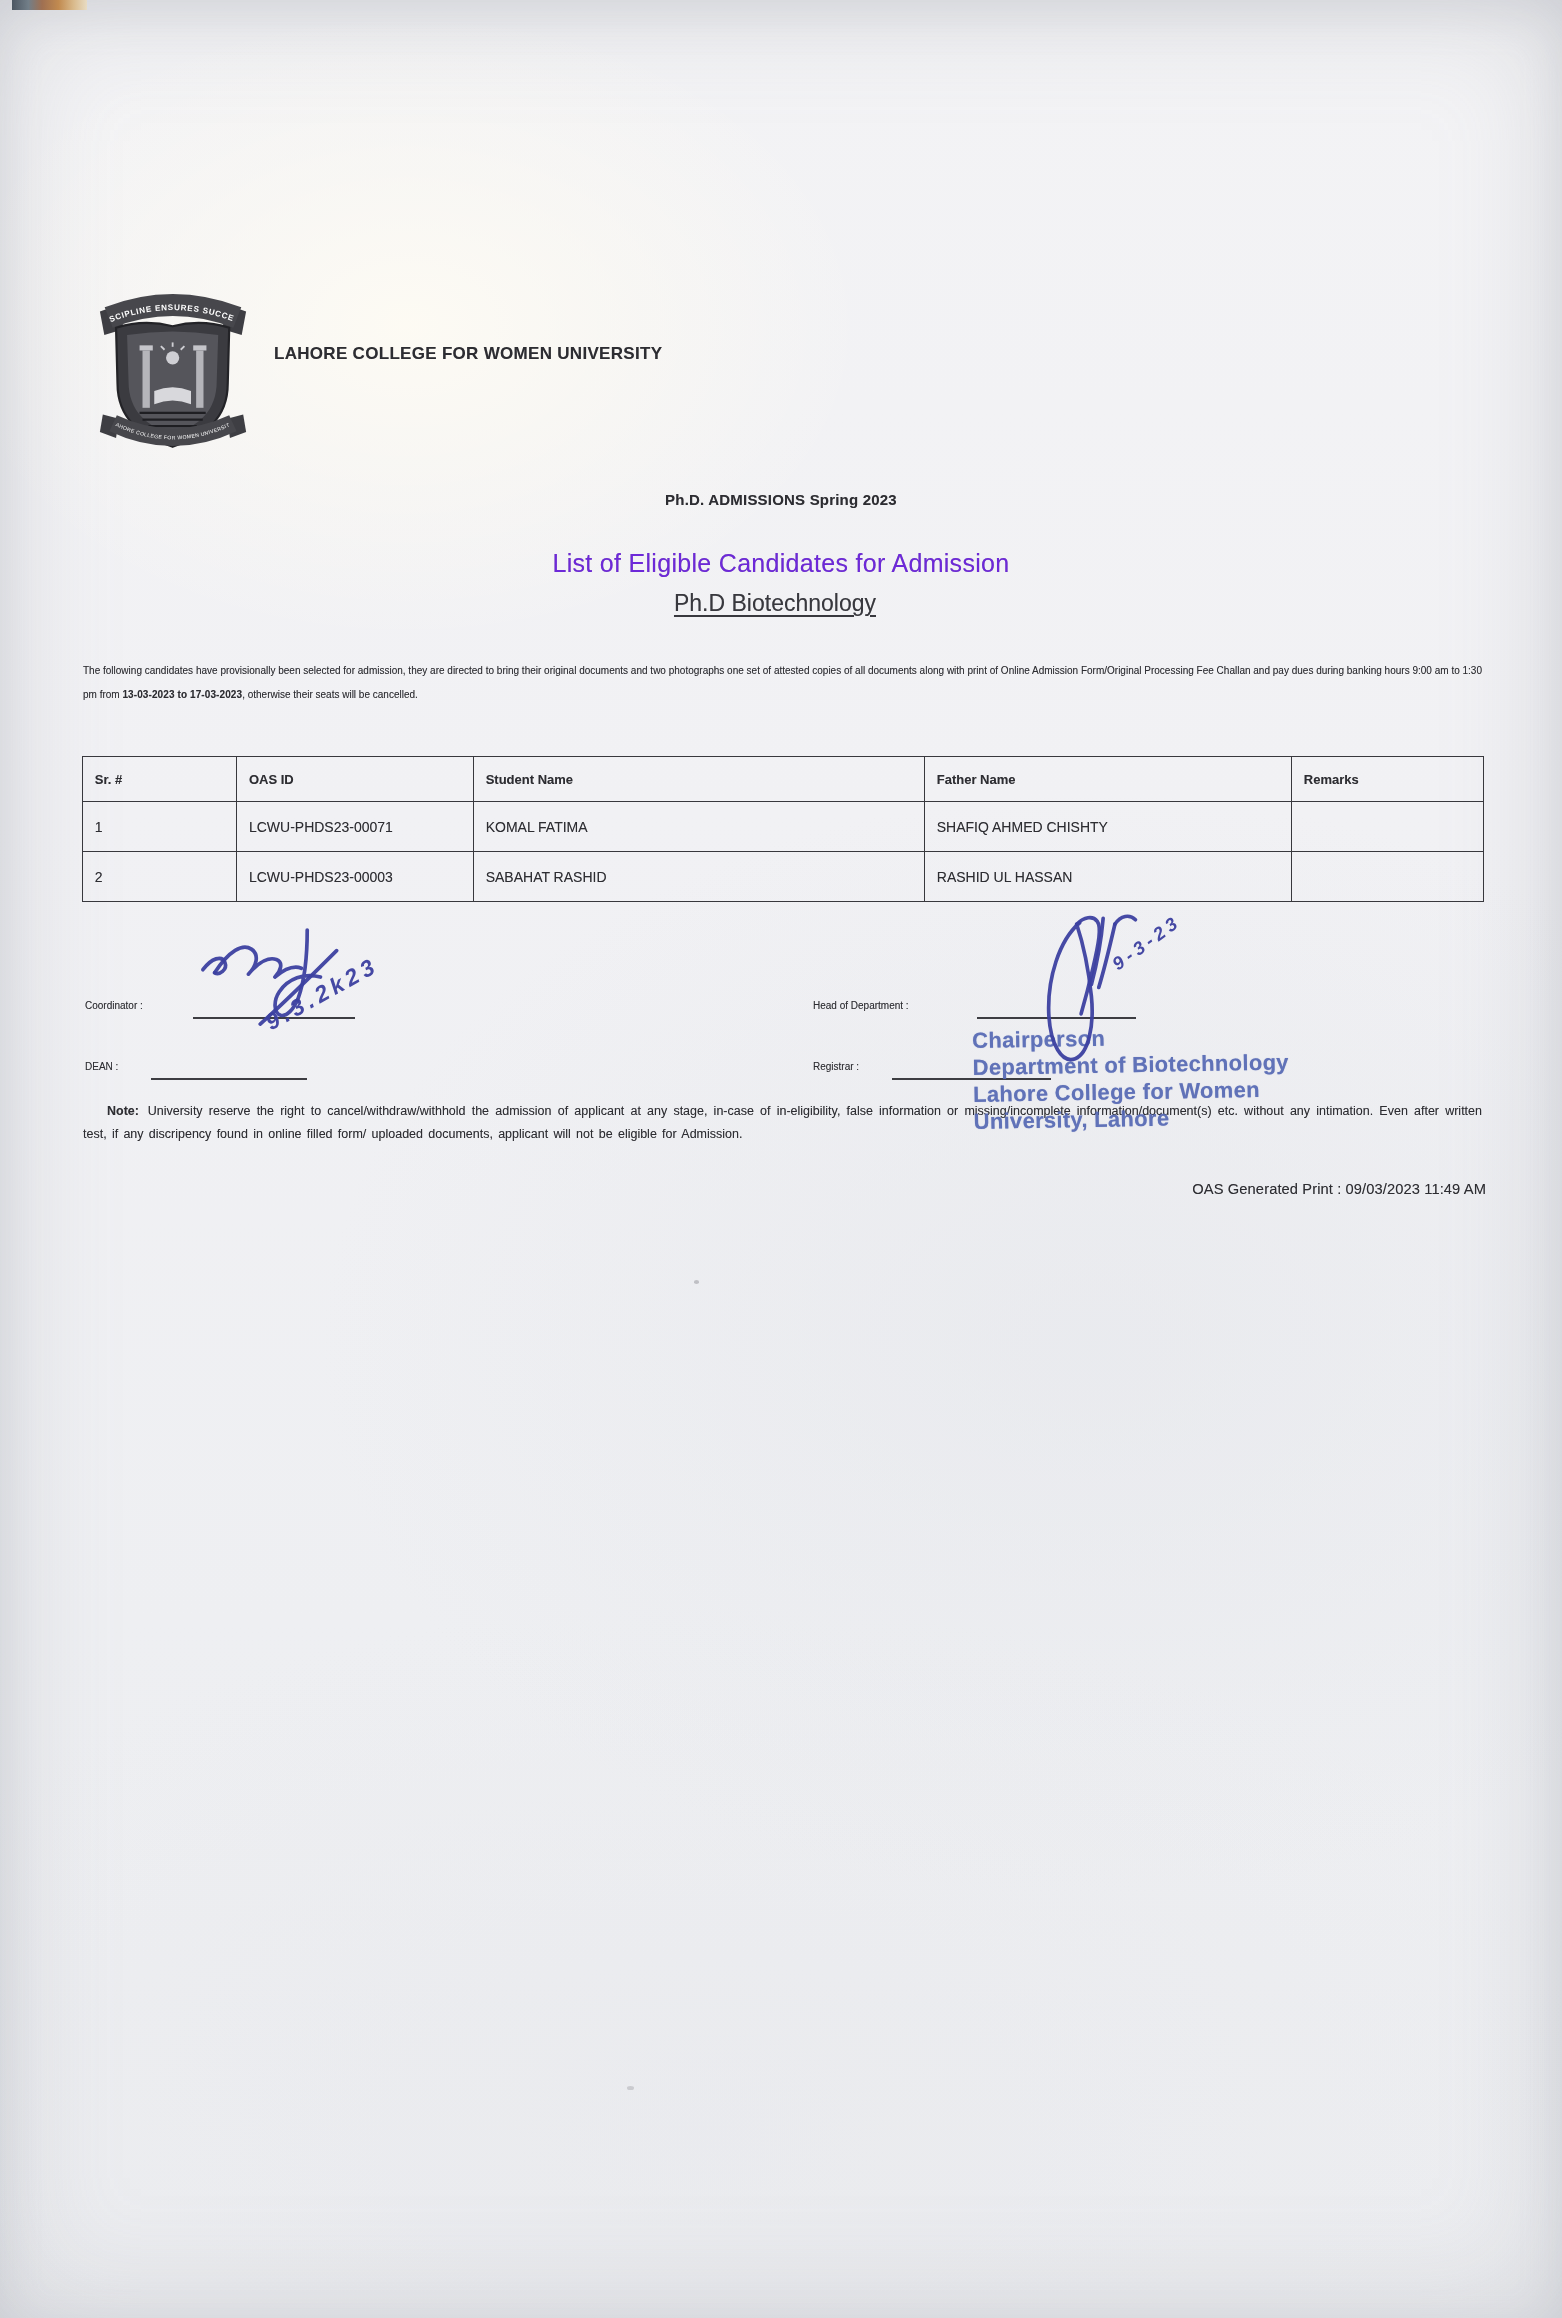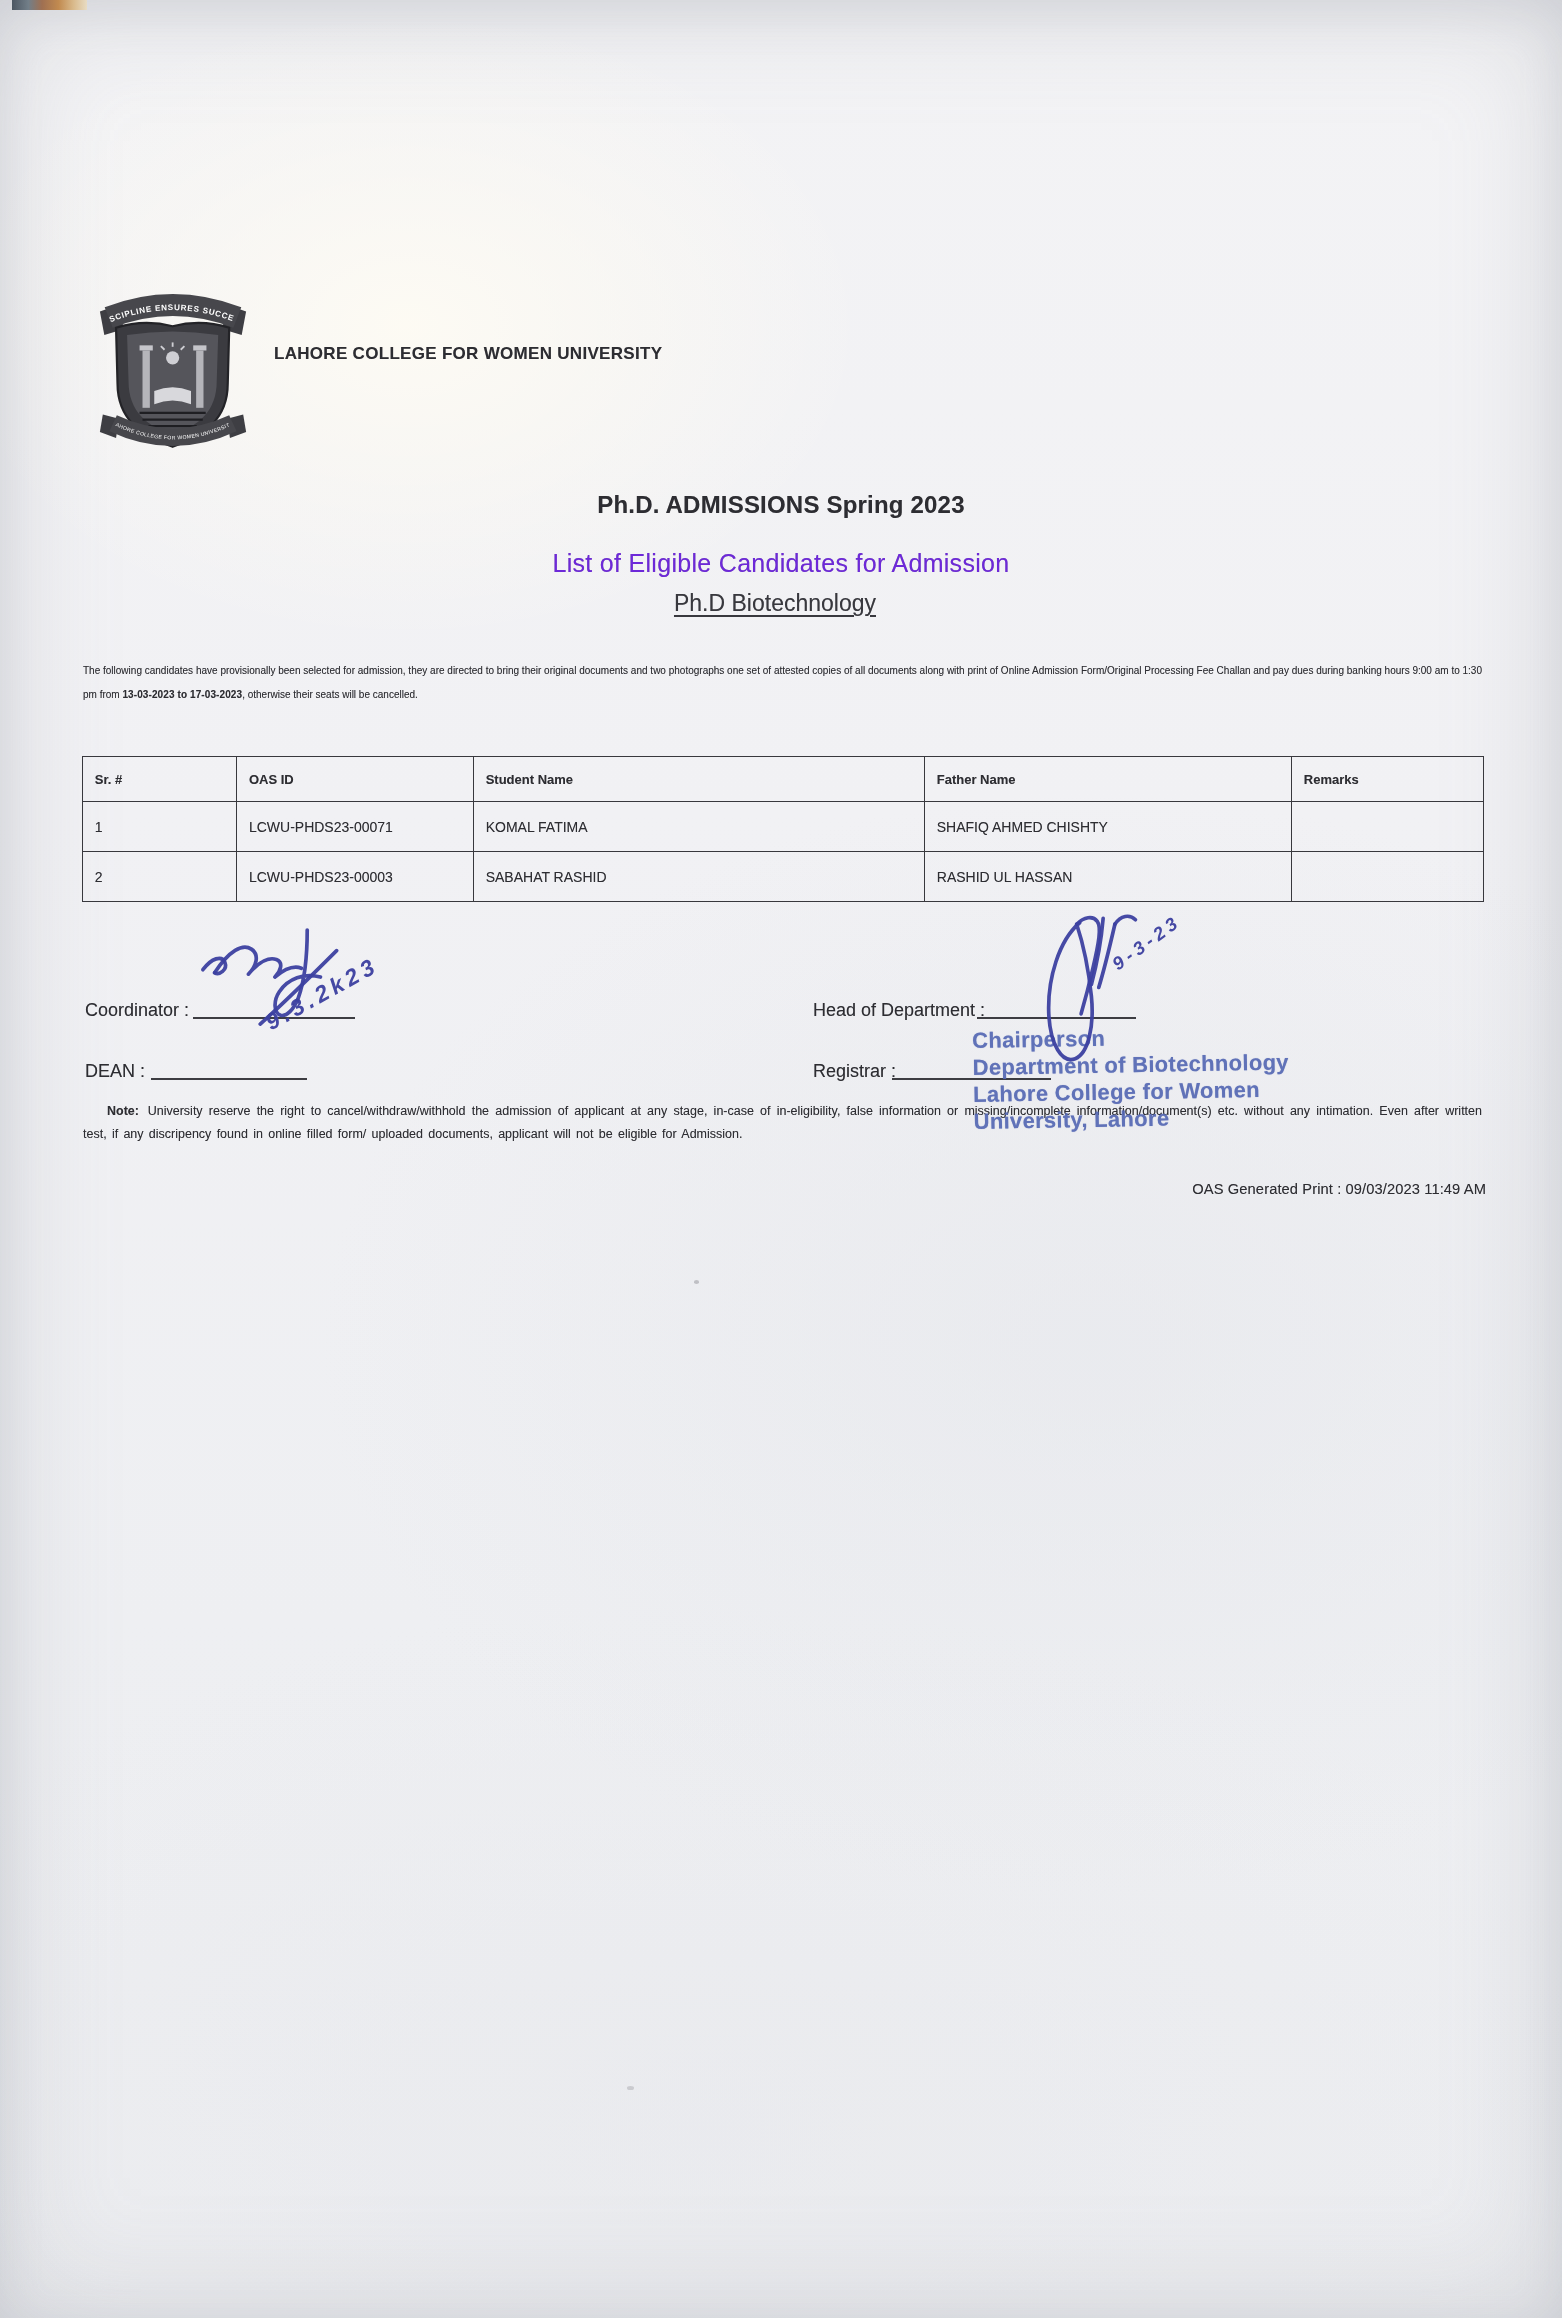--- a/index.html
+++ b/index.html
@@ -24,42 +24,42 @@
       radial-gradient(ellipse 1177px 662px at 45% 92%, rgba(231,232,236,.5), rgba(231,232,236,0) 80%),
       linear-gradient(180deg,#f3f3f5 0%,#f1f1f4 35%,#eeeff2 70%,#ecedf0 100%);
     box-shadow:inset 0 0 118px rgba(140,145,155,.28), inset 0 13.2px 44px rgba(150,155,165,.18);
   }
   .doc-text{color:#2d2d32;text-shadow:0 0 0.4px rgba(45,45,50,.35);}
   .logo{position:absolute;left:94px;top:282px;width:158px;height:173px;}
   .uni-title{
     position:absolute;left:274px;top:344px;
     font-size:17px;font-weight:bold;letter-spacing:0.3px;
   }
-  .h1{position:absolute;left:0;right:0;top:491px;text-align:center;font-size:24px;font-weight:bold;letter-spacing:0.2px;}
+  .h1{position:absolute;left:0;right:0;top:491px;text-align:center;font-size:15px;font-weight:bold;letter-spacing:0.2px;}
   .h2{position:absolute;left:0;right:0;top:549px;text-align:center;font-size:25px;font-weight:400;color:#6d28d9;letter-spacing:0.3px;}
   .h3{position:absolute;left:0;right:12px;top:590px;text-align:center;font-size:23px;font-weight:400;color:#38383e;}
   .h3 span{text-decoration:underline;text-underline-offset:4.4px;text-decoration-thickness:1.5px;}
   .intro{
     position:absolute;left:83px;width:1399px;top:659px;
     font-size:10px;line-height:23.5px;text-align:justify;margin:0;
   }
   .intro b{letter-spacing:0.1px;}
   table.cand{
     position:absolute;left:82px;top:756px;width:1402px;
     border-collapse:collapse;table-layout:fixed;
   }
   table.cand th,table.cand td{
     border:1.8px solid #38383d;
     padding:0 11.8px;vertical-align:middle;text-align:left;
     color:#2d2d32;text-shadow:0 0 0.4px rgba(45,45,50,.35);
     overflow:hidden;white-space:nowrap;
   }
   table.cand th{height:44px;font-size:13px;font-weight:bold;margin-top:20px;}
   table.cand td{height:49px;font-size:14px;font-weight:400;}
-  .sig-label{position:absolute;font-size:18px;}
+  .sig-label{position:absolute;font-size:10px;}
   .sig-line{position:absolute;height:1.8px;background:#3d3d42;}
   .stamp{
     position:absolute;left:972px;top:1027px;z-index:3;
     color:#5568b4;font-size:22px;line-height:27px;font-weight:600;
     letter-spacing:0.3px;transform:rotate(-1deg);transform-origin:left top;
     opacity:.92;text-shadow:0 0 0.9px rgba(85,104,180,.55);
     white-space:nowrap;
   }
   .note{
     position:absolute;left:83px;width:1399px;top:1100px;z-index:1;

